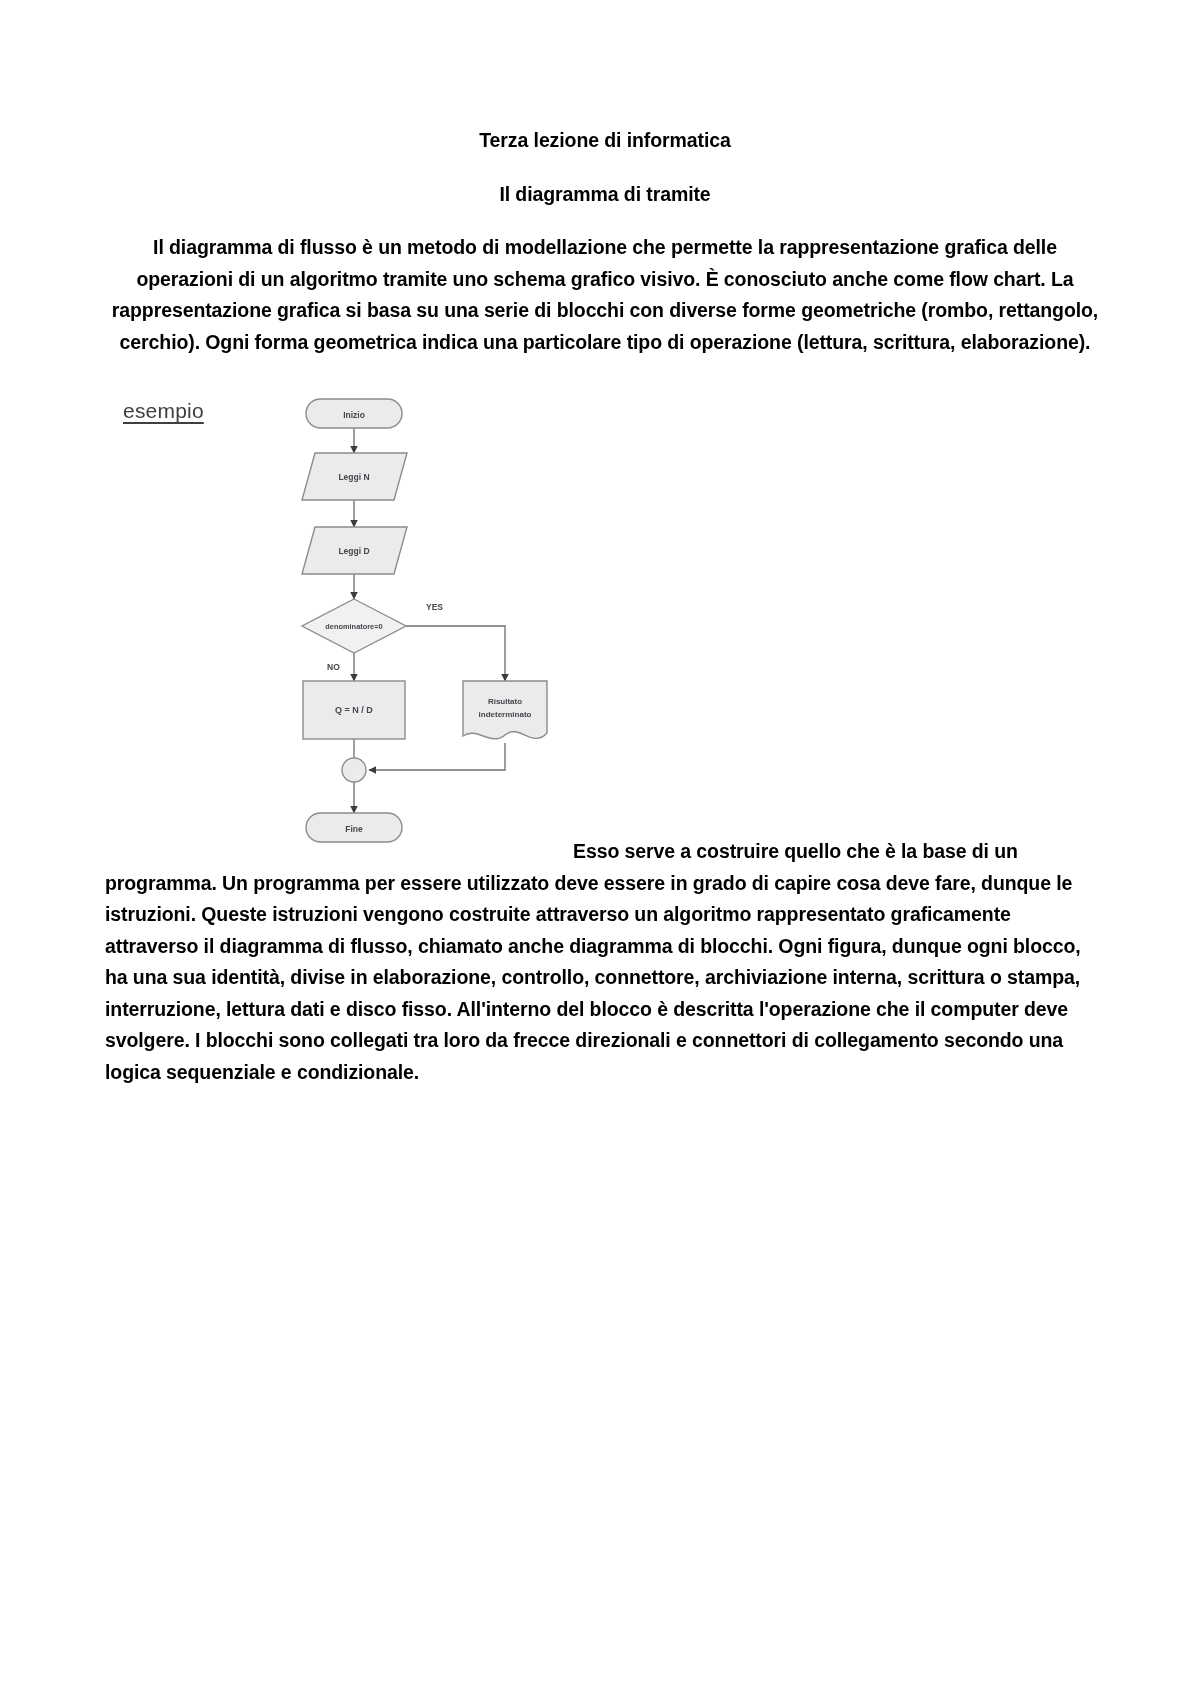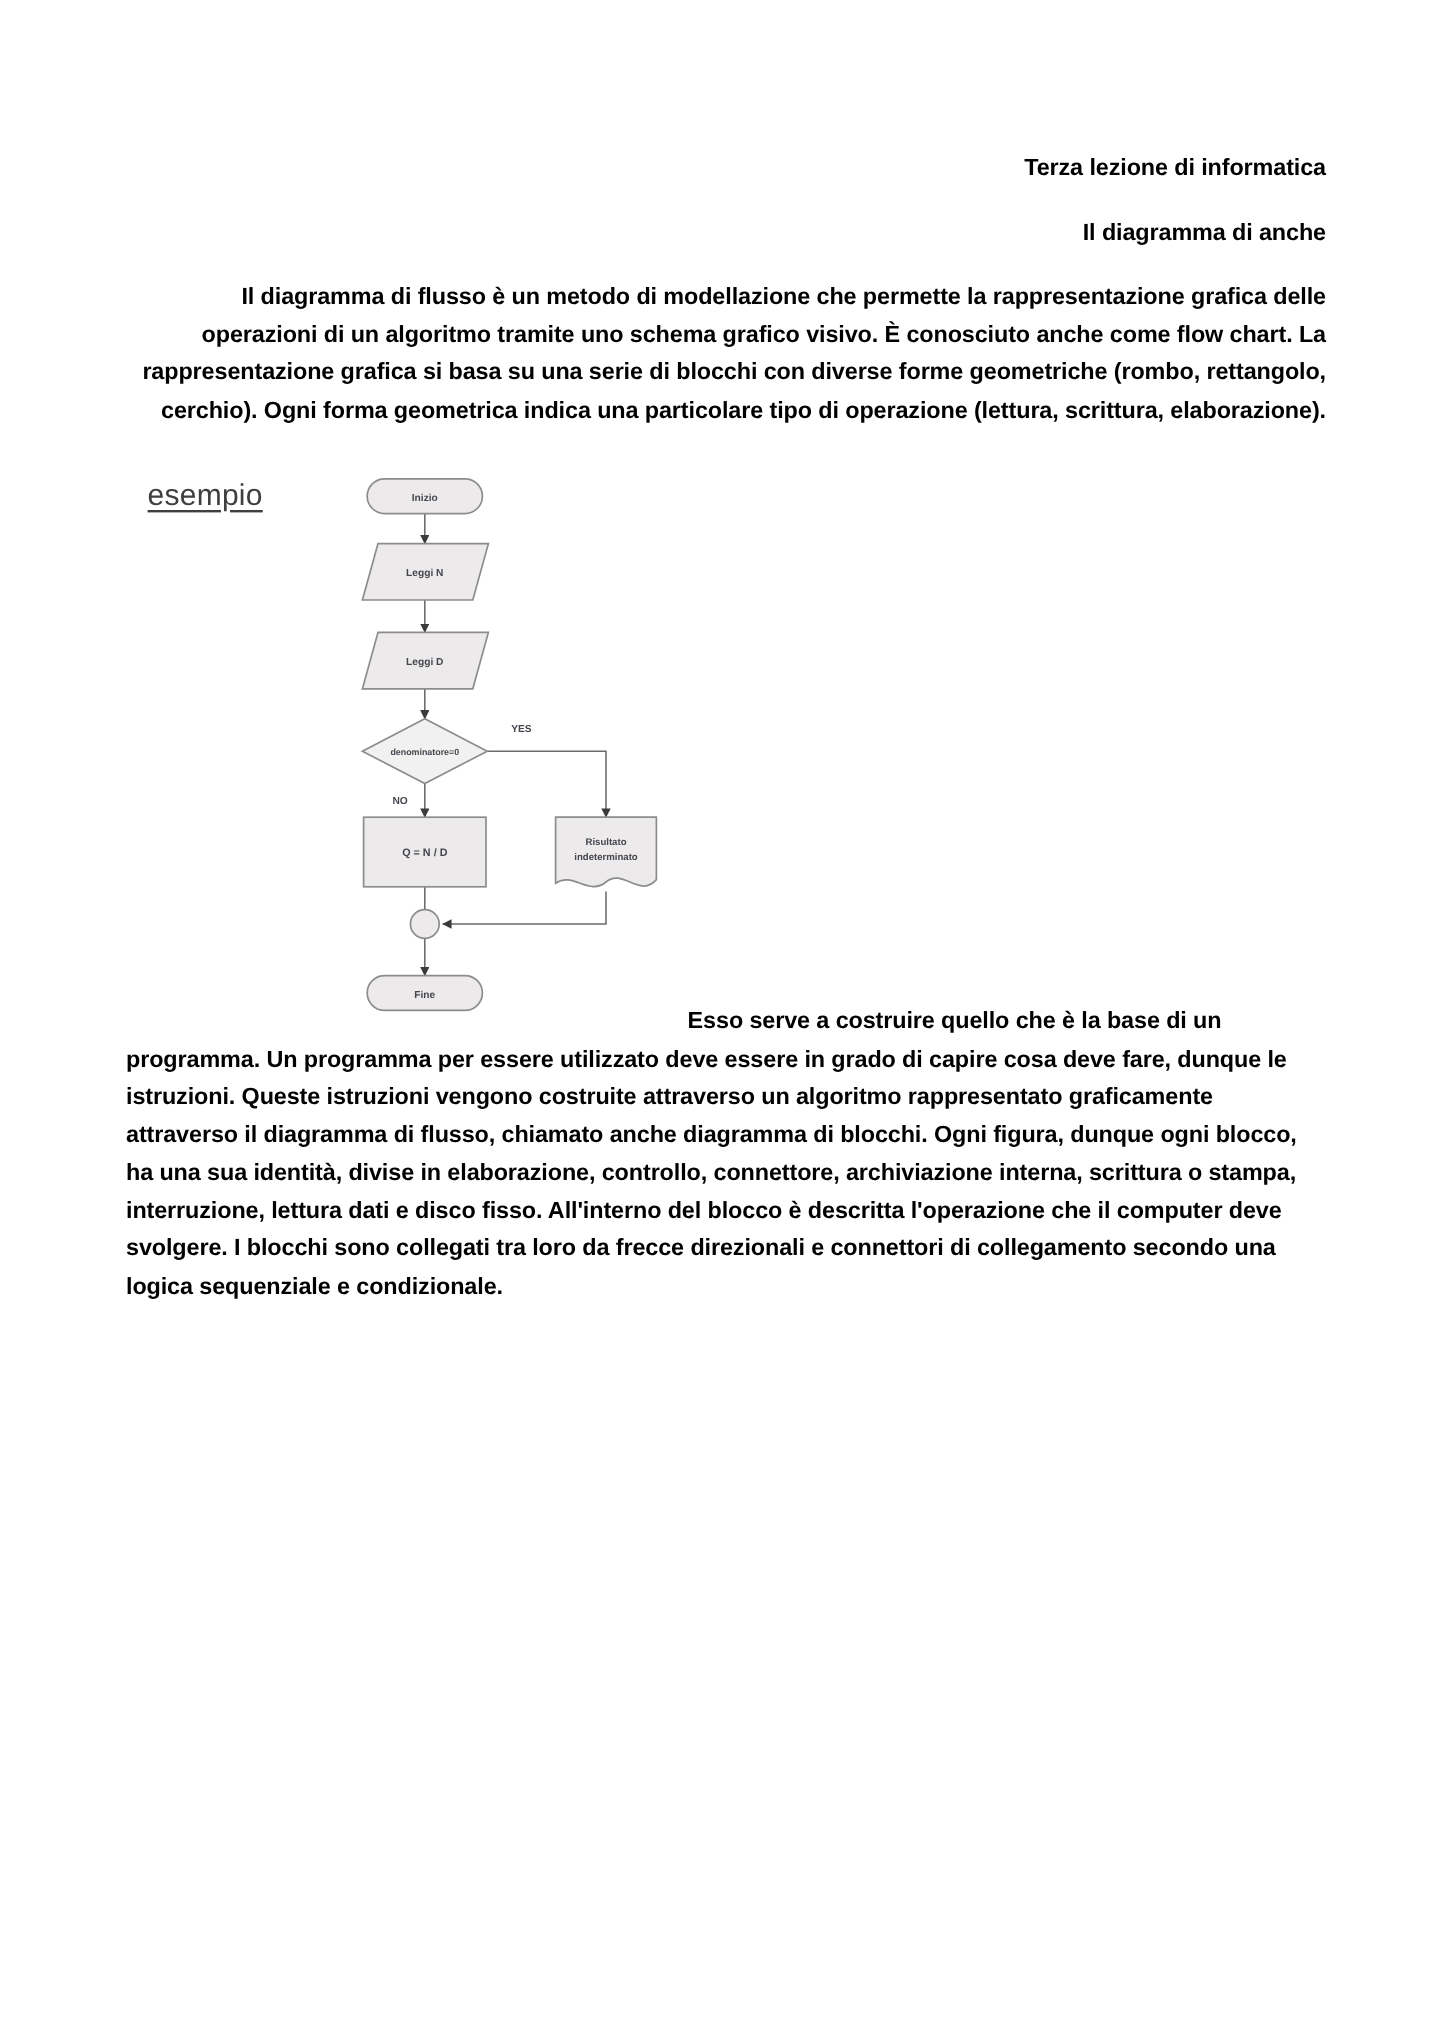--- a/index.html
+++ b/index.html
@@ -31,21 +31,21 @@
     width: 1000px;
   }
 
   .para {
     font-size: 19.5px;
     line-height: 31.5px;
     font-weight: 600;
     letter-spacing: -0.1px;
     margin: 0 0 23px 0;
     color: #000;
-    text-align: right;
+    text-align: center;
   }
 
   .para.heading-line {
     font-weight: 600;
     margin-bottom: 22px;
   }
 
   .para.body-text {
     font-weight: 700;
   }
@@ -55,21 +55,21 @@
     position: relative;
     width: 1000px;
     height: 480px;
     margin-top: 6px;
   }
 
   .esempio-label {
     position: absolute;
     left: 18px;
     top: 18px;
-    font-size: 25px;
+    font-size: 21px;
     font-weight: 400;
     color: #3f3f3f;
     text-decoration: underline;
     text-underline-offset: 4px;
     letter-spacing: 0.2px;
   }
 
   .flow-svg {
     position: absolute;
     left: 150px;
@@ -95,21 +95,21 @@
 </style>
 </head>
 <body>
 
 <div class="page">
 
   <div class="content">
 
     <p class="para heading-line">Terza lezione di informatica</p>
 
-    <p class="para heading-line">Il diagramma di anche</p>
+    <p class="para heading-line">Il diagramma di tramite</p>
 
     <p class="para body-text">Il diagramma di flusso è un metodo di modellazione che permette la rappresentazione grafica delle operazioni di un algoritmo tramite uno schema grafico visivo. È conosciuto anche come flow chart. La rappresentazione grafica si basa su una serie di blocchi con diverse forme geometriche (rombo, rettangolo, cerchio). Ogni forma geometrica indica una particolare tipo di operazione (lettura, scrittura, elaborazione).</p>
 
     <div class="figure-wrap">
 
       <span class="esempio-label">esempio</span>
 
       <svg class="flow-svg" viewBox="0 0 430 480">
         <defs>
           <marker id="arrow" markerWidth="7" markerHeight="7" refX="5.6" refY="3" orient="auto">

